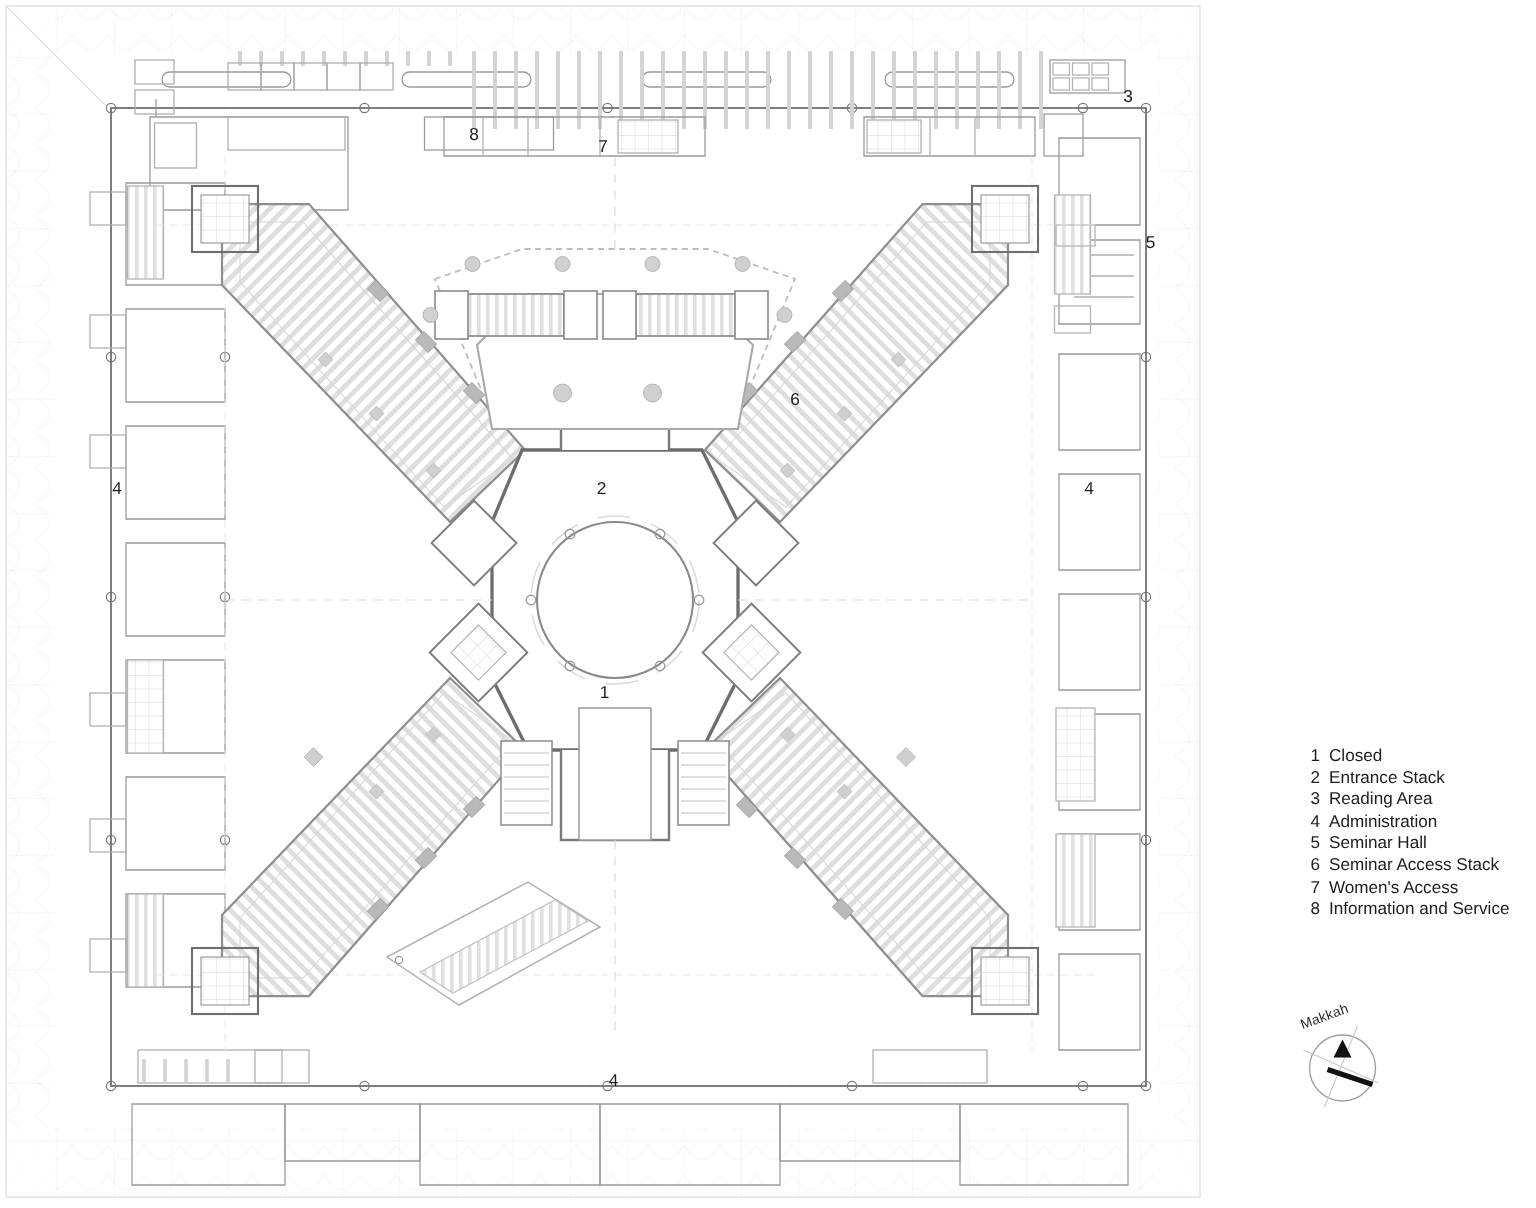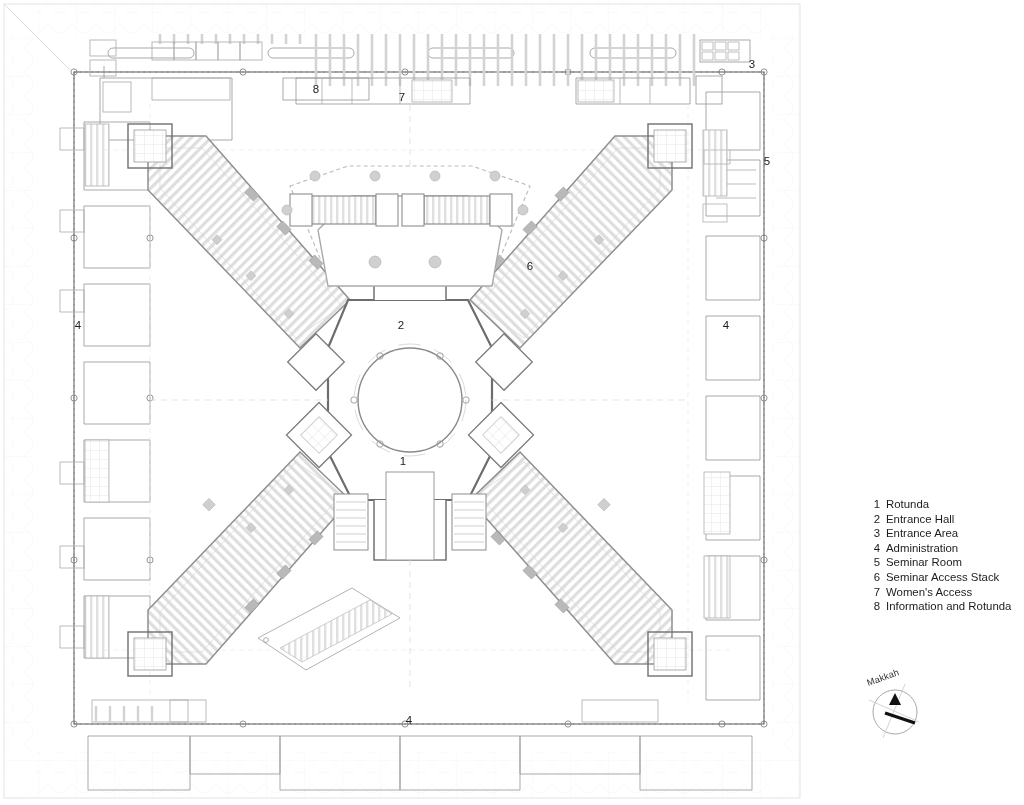--- a/index.html
+++ b/index.html
@@ -448,49 +448,49 @@
     <text x="530" y="270">6</text>
     <text x="401" y="329">2</text>
     <text x="403" y="465">1</text>
     <text x="409" y="724">4</text>
   </g>
 </svg>
 
 <div id="legend">
   <div class="legend-row">
     <span class="legend-num">1</span>
-    <span class="legend-txt">Rotunda</span>
+    <span class="legend-txt">Closed</span>
   </div>
   <div class="legend-row">
     <span class="legend-num">2</span>
-    <span class="legend-txt">Entrance Hall</span>
+    <span class="legend-txt">Entrance Stack</span>
   </div>
   <div class="legend-row">
     <span class="legend-num">3</span>
-    <span class="legend-txt">Entrance Area</span>
+    <span class="legend-txt">Reading Area</span>
   </div>
   <div class="legend-row">
     <span class="legend-num">4</span>
     <span class="legend-txt">Administration</span>
   </div>
   <div class="legend-row">
     <span class="legend-num">5</span>
-    <span class="legend-txt">Seminar Room</span>
+    <span class="legend-txt">Seminar Hall</span>
   </div>
   <div class="legend-row">
     <span class="legend-num">6</span>
     <span class="legend-txt">Seminar Access Stack</span>
   </div>
   <div class="legend-row">
     <span class="legend-num">7</span>
     <span class="legend-txt">Women's Access</span>
   </div>
   <div class="legend-row">
     <span class="legend-num">8</span>
-    <span class="legend-txt">Information and Rotunda</span>
+    <span class="legend-txt">Information and Service</span>
   </div>
 </div>
 
 <div id="compass">
   <span class="makkah-label">Makkah</span>
   <svg width="110" height="80" viewBox="0 0 110 80" xmlns="http://www.w3.org/2000/svg">
     <circle cx="40" cy="40" r="22" fill="none" stroke="#9e9e9e" stroke-width="0.9"></circle>
     <line x1="14" y1="28" x2="64" y2="50" stroke="#c9c9c9" stroke-width="0.8"></line>
     <line x1="50" y1="12" x2="28" y2="66" stroke="#c9c9c9" stroke-width="0.8"></line>
     <polygon points="40,21 34,33 46,33" fill="#111111"></polygon>

